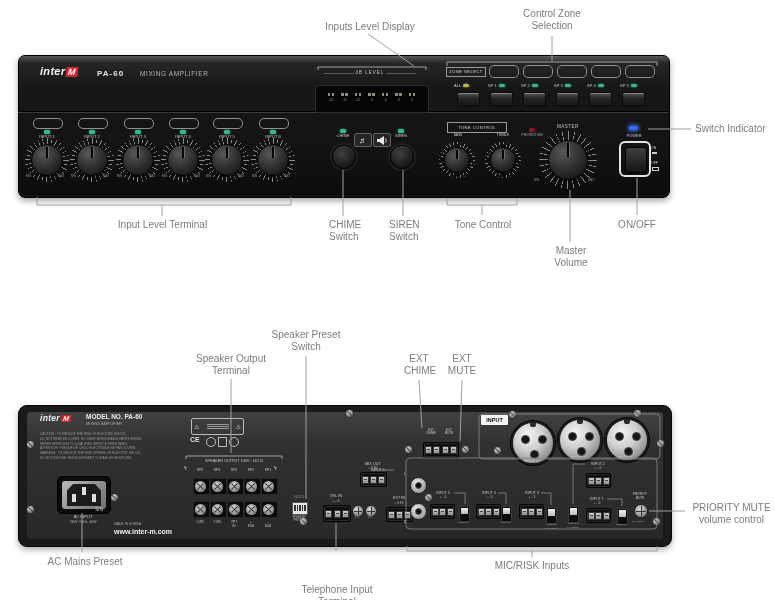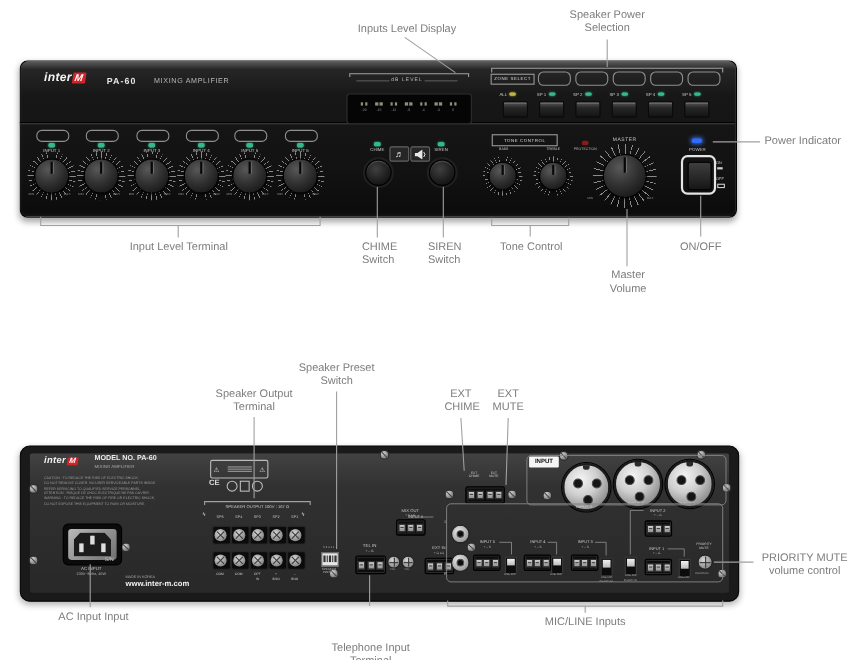--- a/index.html
+++ b/index.html
@@ -553,46 +553,46 @@
     </div>
   <div class="slide" style="left:617px;top:508px;width:9px;height:15px"></div>
   <div class="ptext" style="left:609px;top:524px;width:25px;font-size:2.5px;color:#aaa">LINE MIC</div>
   <div class="ptext" style="left:624px;top:521px;width:28px;font-size:2.4px;color:#aaa">PHANTOM</div>
 
   <div class="ptext pre" style="left:626px;top:493px;width:28px;font-size:3px;line-height:3.5px">PRIORITY
 MUTE</div>
   <div class="trim" style="left:634px;top:504px;width:12px;height:12px"></div>
 
   <div class="callout" style="left:320px;top:21px;width:100px">Inputs Level Display</div>
-  <div class="callout" style="left:512px;top:8px;width:80px">Speaker Power
+  <div class="callout" style="left:512px;top:8px;width:80px">Control Zone
 Selection</div>
-  <div class="callout left" style="left:695px;top:123px;width:80px">Power Indicator</div>
+  <div class="callout left" style="left:695px;top:123px;width:80px">Switch Indicator</div>
   <div class="callout" style="left:109px;top:219px;width:107px">Input Level Terminal</div>
   <div class="callout" style="left:329px;top:219px;width:28px">CHIME
 Switch</div>
   <div class="callout" style="left:389px;top:219px;width:28px">SIREN
 Switch</div>
   <div class="callout" style="left:452px;top:219px;width:62px">Tone Control</div>
   <div class="callout" style="left:552px;top:245px;width:38px">Master
 Volume</div>
   <div class="callout" style="left:618px;top:219px;width:38px">ON/OFF</div>
   <div class="callout" style="left:193px;top:353px;width:76px">Speaker Output
 Terminal</div>
   <div class="callout" style="left:266px;top:329px;width:80px">Speaker Preset
 Switch</div>
   <div class="callout" style="left:404px;top:353px;width:30px">EXT
 CHIME</div>
   <div class="callout" style="left:447px;top:353px;width:30px">EXT
 MUTE</div>
   <div class="callout" style="left:688px;top:502px;width:87px">PRIORITY MUTE
 volume control</div>
-  <div class="callout" style="left:40px;top:556px;width:90px">AC Input Input</div>
+  <div class="callout" style="left:40px;top:556px;width:90px">AC Mains Preset</div>
   <div class="callout" style="left:296px;top:584px;width:82px">Telephone Input
 Terminal</div>
-  <div class="callout" style="left:486px;top:560px;width:92px">MIC/LINE Inputs</div>
+  <div class="callout" style="left:486px;top:560px;width:92px">MIC/RISK Inputs</div>
 
   <svg class="overlay" width="775" height="600">
     <g stroke="#a0a0a0" stroke-width="1" fill="none">
       <path d="M368,34 L414,66"></path>
       <path d="M318,70 V67 H426 V70"></path>
       <path d="M552,36 V61"></path>
       <path d="M447,66 V62 H657 V66"></path>
       <path d="M648,129 H691"></path>
       <path d="M37,197 V205 H291 V197"></path>
       <path d="M162,205 V216"></path>

